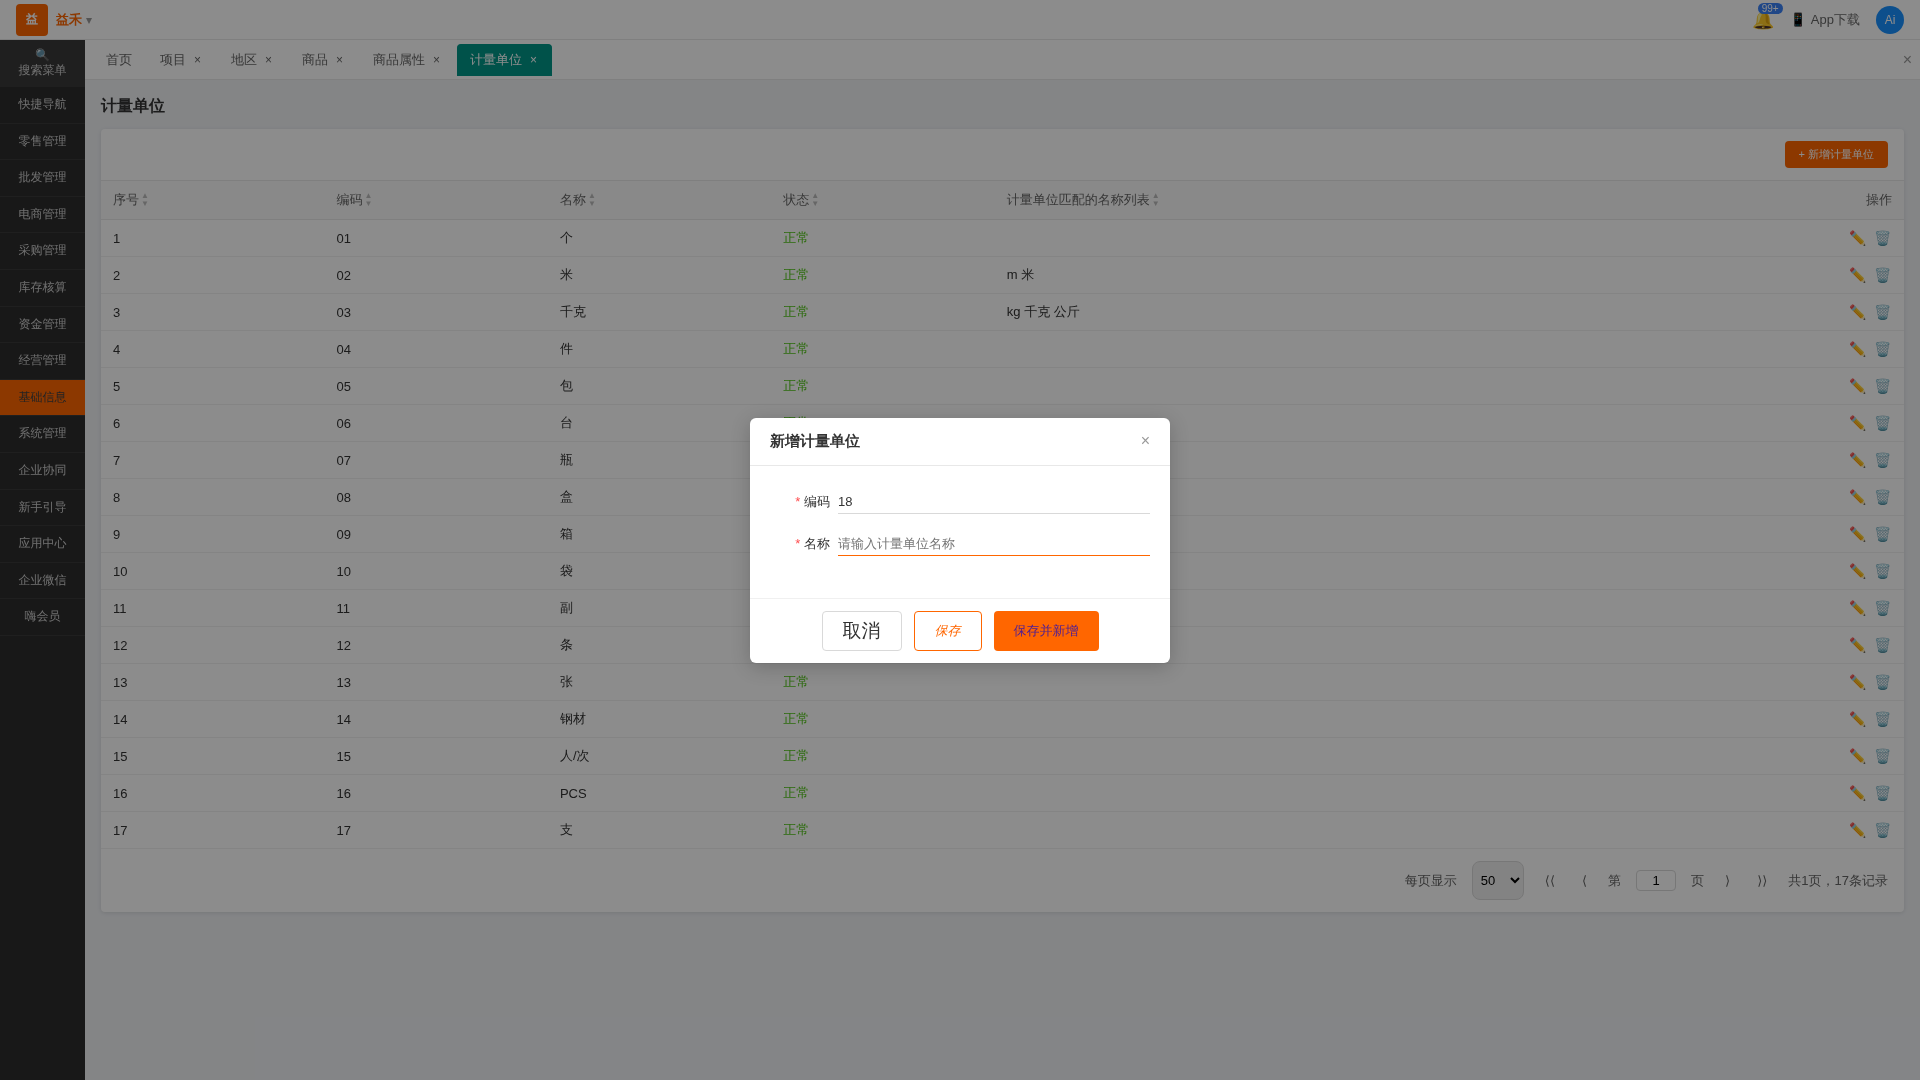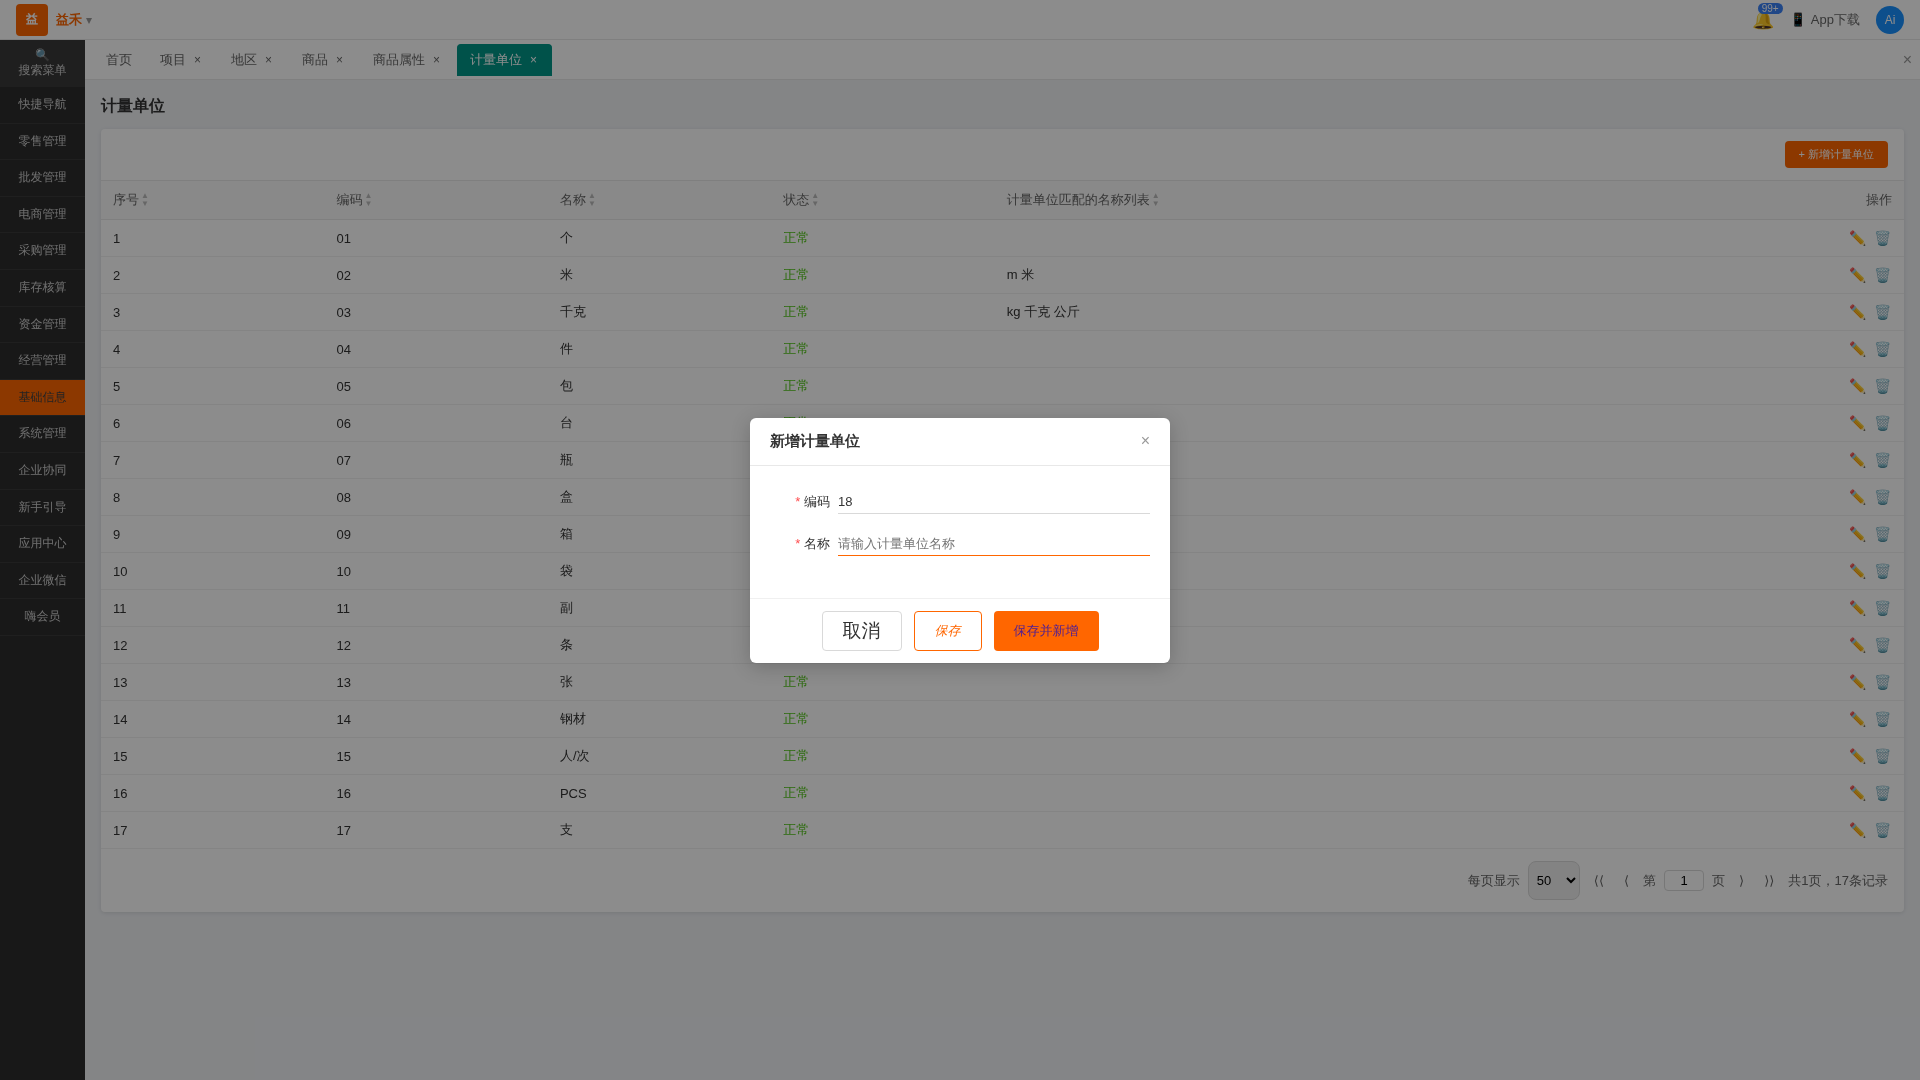--- a/index.html
+++ b/index.html
@@ -204,21 +204,21 @@
       cursor: pointer;
       font-size: 14px;
     }
 
     
     .pagination {
       display: flex;
       align-items: center;
       justify-content: flex-end;
       padding: 12px 16px;
-      gap: 8px;
+      gap: 15px;
       font-size: 13px;
       color: #666;
     }
     .pagination select {
       border: 1px solid #d9d9d9;
       padding: 10px 4px;
       border-radius: 8px;
       font-size: 13px;
     }
     .pagination input {

